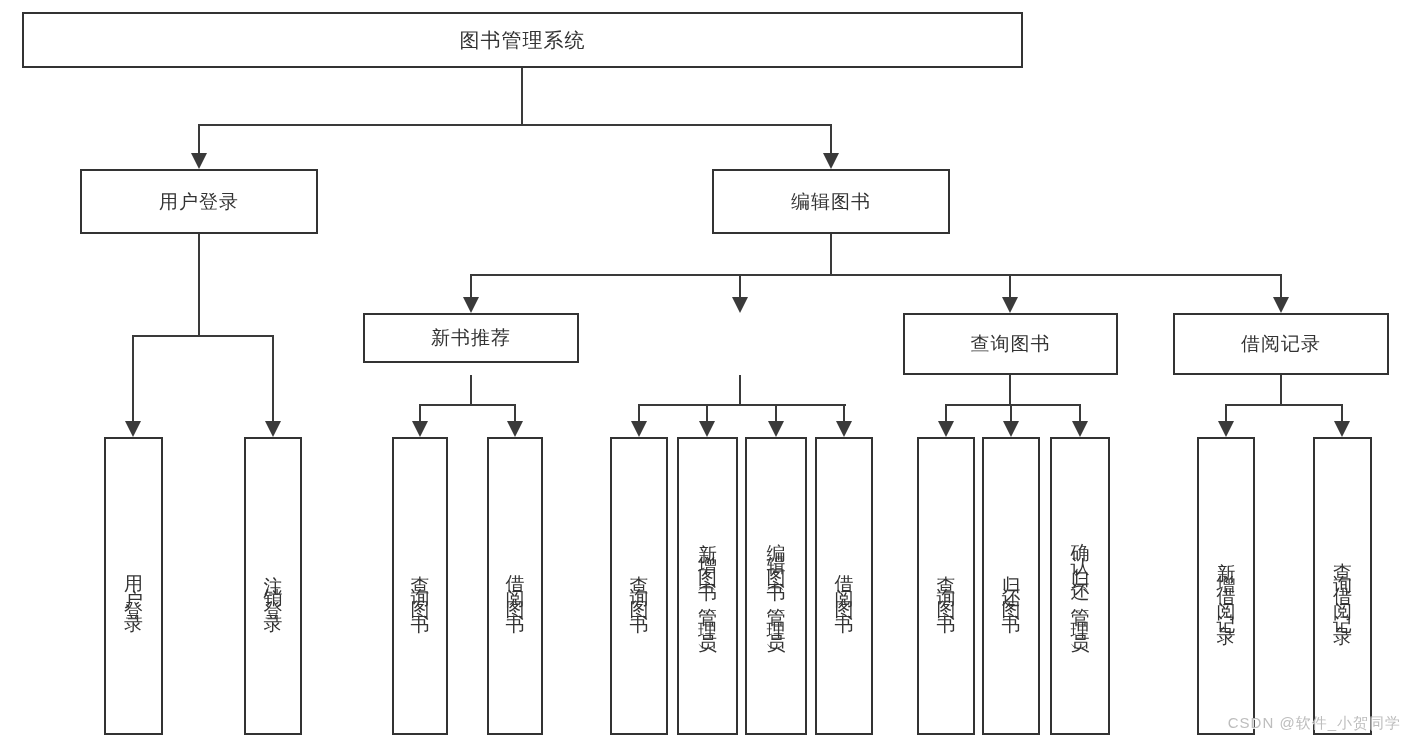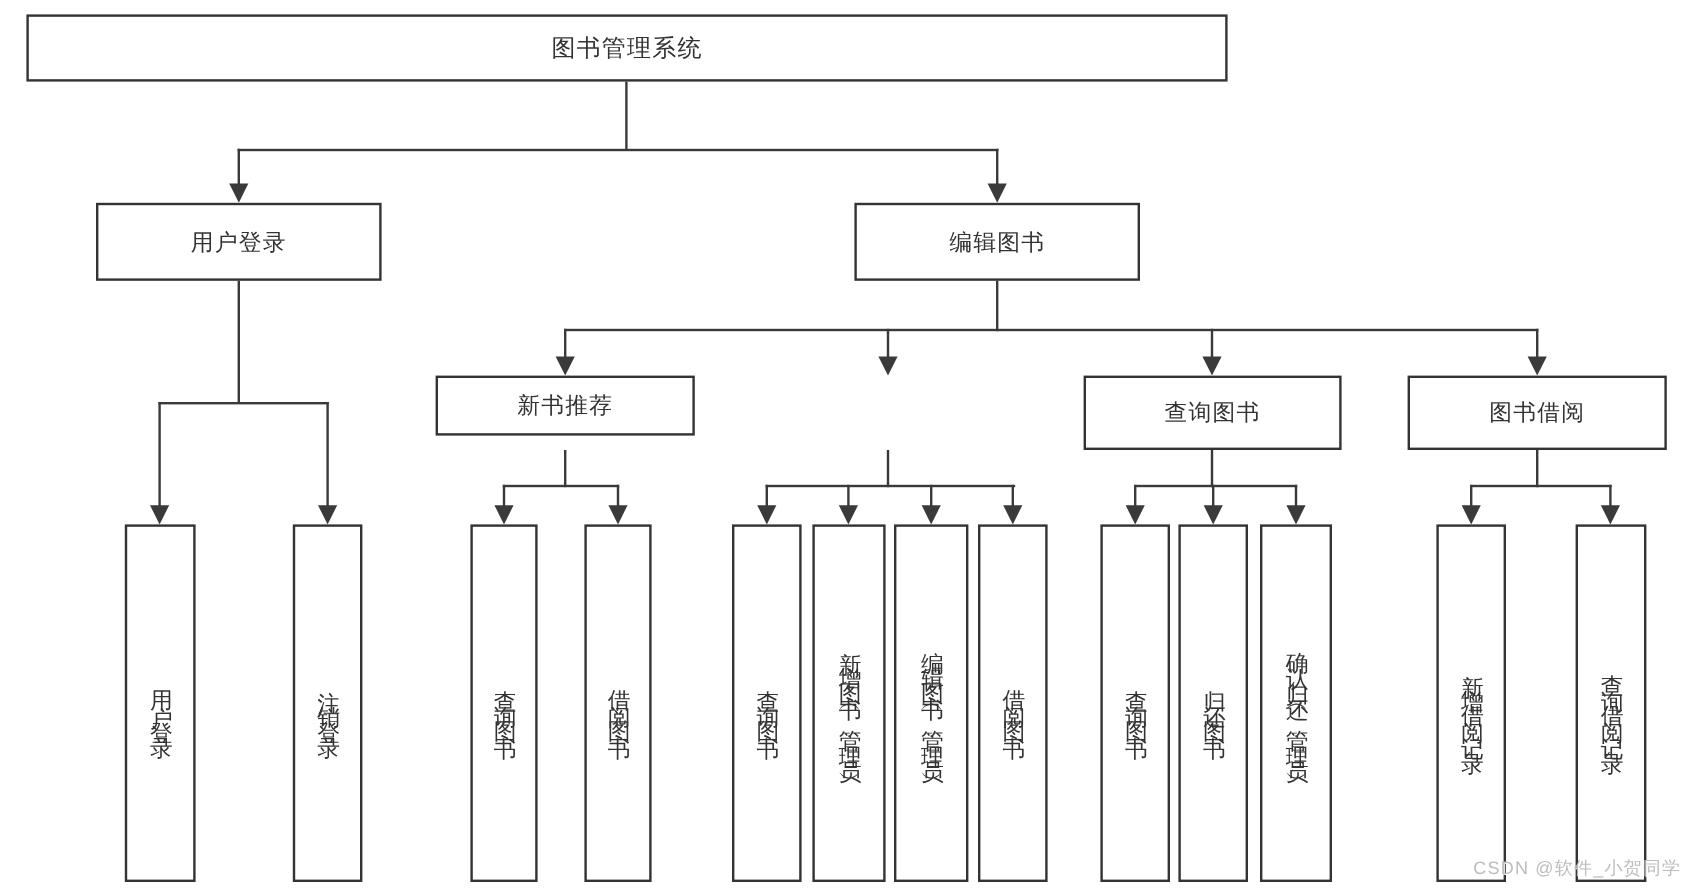--- a/index.html
+++ b/index.html
@@ -91,21 +91,21 @@
   <div class="vline" style="left:1280px;top:274px;height:26px"></div>
   <div class="arrow" style="left:1273px;top:297px"></div>
 
   <div class="box" style="left:363px;top:313px;width:216px;height:50px">
     <span class="hlabel">新书推荐</span>
   </div>
   <div class="box" style="left:903px;top:313px;width:215px;height:62px">
     <span class="hlabel">查询图书</span>
   </div>
   <div class="box" style="left:1173px;top:313px;width:216px;height:62px">
-    <span class="hlabel">图书借阅</span>
+    <span class="hlabel">借阅记录</span>
   </div>
 
   <div class="vline" style="left:470px;top:375px;height:31px"></div>
   <div class="hline" style="left:419px;top:404px;width:97px"></div>
   <div class="vline" style="left:419px;top:404px;height:19px"></div>
   <div class="arrow" style="left:412px;top:421px"></div>
   <div class="vline" style="left:514px;top:404px;height:19px"></div>
   <div class="arrow" style="left:507px;top:421px"></div>
 
   <div class="vline" style="left:739px;top:375px;height:31px"></div>

